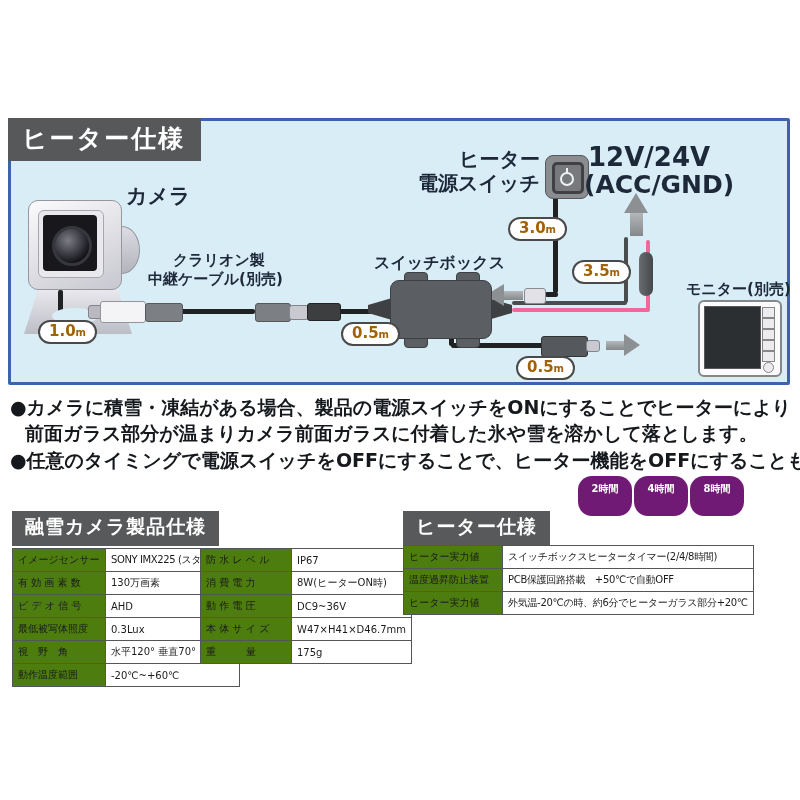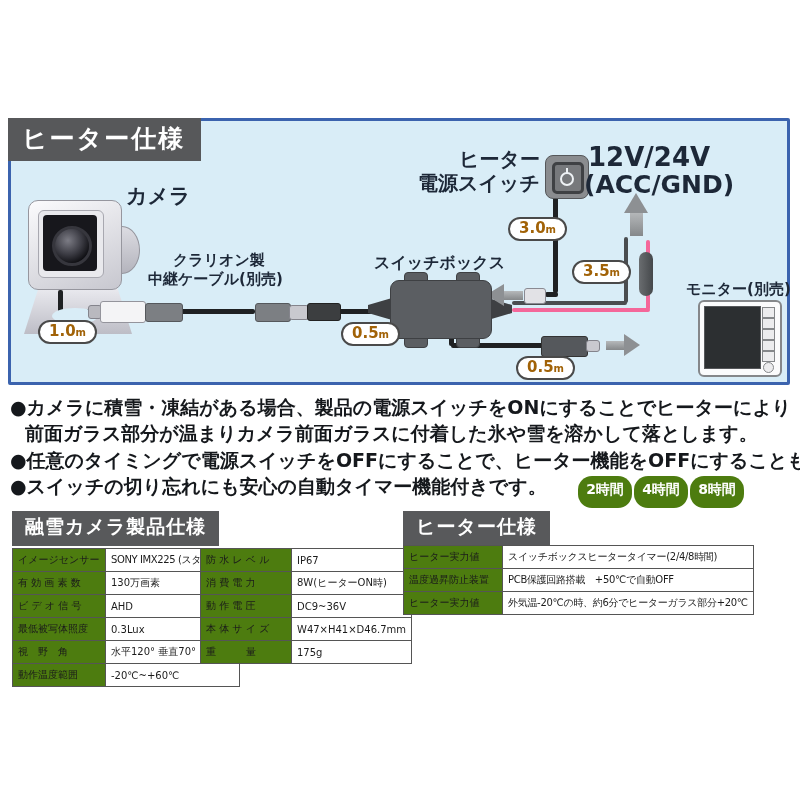--- a/index.html
+++ b/index.html
@@ -54,21 +54,21 @@
   .arr-head{position:absolute;width:0;height:0;border-style:solid;z-index:2;}
 
   
   .mon-frame{left:698px;top:300px;width:80px;height:73px;background:#fbfbfc;border:2px solid #85878a;border-radius:6px;z-index:3;}
   .mon-screen{left:704px;top:306px;width:55px;height:61px;background:#2c2f31;border:1px solid #55575a;z-index:4;}
   .mon-btn{position:absolute;width:11px;height:9px;background:#ececee;border:1px solid #85878a;z-index:4;}
   .mon-btn-round{position:absolute;width:9px;height:9px;background:#ececee;border:1px solid #85878a;border-radius:50%;z-index:4;}
 
   
   .note-line{position:absolute;font-size:19px;color:#15181c;font-weight:600;white-space:nowrap;letter-spacing:0px;}
-  .timer-badge{position:absolute;width:54px;height:32px;background:#4d7c0f;border-radius:14px;color:#fff;font-size:14px;font-weight:bold;text-align:center;line-height:26px;z-index:4;}
+  .timer-badge{position:absolute;width:54px;height:40px;background:#701a75;border-radius:14px;color:#fff;font-size:10px;font-weight:bold;text-align:center;line-height:26px;z-index:4;}
 
   
   .spec-header{position:absolute;background:#58595b;color:#fff;font-size:19px;font-weight:bold;padding:3px 13px 6px 13px;letter-spacing:1px;white-space:nowrap;}
   table.spec{position:absolute;border-collapse:collapse;background:#fff;}
   table.spec td{border:1.5px solid #555;font-size:10px;color:#1b1b1b;padding:1px 5px;height:20px;white-space:nowrap;background:#fff;}
   table.spec td.lbl{background:#4d7c0f;font-weight:400;margin-left:48px;}
 </style>
 </head>
 <body>
 
@@ -152,21 +152,20 @@
   <div class="mon-btn" style="left:762px;top:307px;"></div>
   <div class="mon-btn" style="left:762px;top:318px;"></div>
   <div class="mon-btn" style="left:762px;top:329px;"></div>
   <div class="mon-btn" style="left:762px;top:340px;"></div>
   <div class="mon-btn" style="left:762px;top:351px;"></div>
   <div class="mon-btn-round" style="left:763px;top:362px;"></div>
 
   <div class="note-line" style="left:10px;top:395px;">●カメラに積雪・凍結がある場合、製品の電源スイッチをONにすることでヒーターにより</div>
   <div class="note-line" style="left:25px;top:421px;">前面ガラス部分が温まりカメラ前面ガラスに付着した氷や雪を溶かして落とします。</div>
   <div class="note-line" style="left:10px;top:448px;">●任意のタイミングで電源スイッチをOFFにすることで、ヒーター機能をOFFにすることも可能です。</div>
-  <div class="note-line" style="left:10px;top:474px;">●スイッチの切り忘れにも安心の自動タイマー機能付きです。</div>
   <div class="timer-badge" style="left:578px;top:476px;">2時間</div>
   <div class="timer-badge" style="left:634px;top:476px;">4時間</div>
   <div class="timer-badge" style="left:690px;top:476px;">8時間</div>
 
   <div class="spec-header" style="left:12px;top:511px;">融雪カメラ製品仕様</div>
   <div class="spec-header" style="left:403px;top:511px;">ヒーター仕様</div>
 
   <table class="spec" style="left:12px;top:548px;">
     <tbody>
         <tr>

